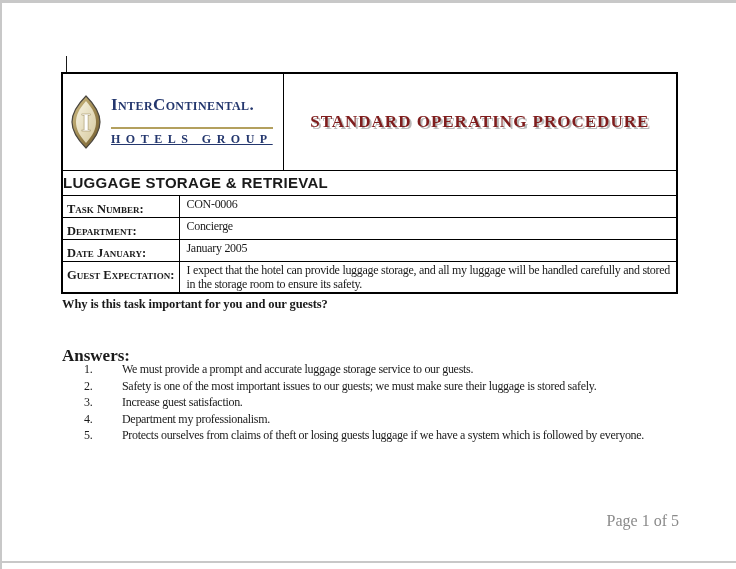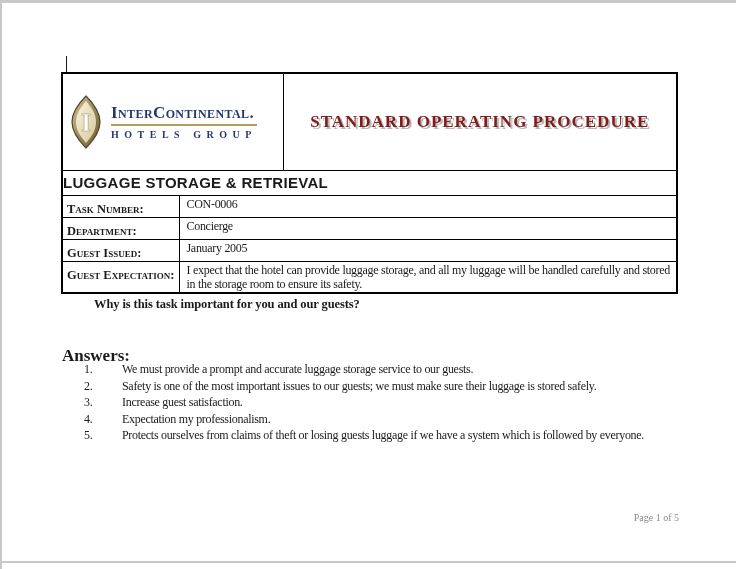--- a/index.html
+++ b/index.html
@@ -15,51 +15,51 @@
   table.sop { position:absolute; left:61px; top:72px; width:615px;
               border-collapse:collapse; table-layout:fixed;
               border:2px solid #000; }
   table.sop td { border:1px solid #000; overflow:hidden; }
 
   
   td.logo-cell { height:97px; padding:4px 2px 4px 7px; vertical-align:middle; }
   .logo-wrap { display:flex; align-items:center; gap:9px; }
   .brand { display:inline-block; }
   .brand-name { font-variant:small-caps; font-weight:700; font-size:17px; letter-spacing:.4px;
-                color:#24376e; border-bottom:2px solid #b3a05e; padding-bottom:2px; line-height:1.05; }
-  .brand-sub  { font-weight:700; font-size:10px; letter-spacing:5.5px; color:#24376e; margin-top:3px; }
+                color:#24376e; border-bottom:2px solid #b3a05e; padding-bottom:13px; line-height:1.05; }
+  .brand-sub  { font-weight:700; font-size:12px; letter-spacing:5.5px; color:#24376e; margin-top:3px;text-decoration:underline; }
 
   td.sop-title-cell { text-align:center; vertical-align:middle; }
   .sop-title { font-weight:700; font-size:17px; letter-spacing:1px; color:#7f1d1d;
                text-shadow:2px 2px 0 #b8b8b8; white-space:nowrap; }
 
   
   td.subject-cell { height:25px; vertical-align:middle; }
   .subject { font-family:"Liberation Sans", sans-serif; font-weight:700; font-size:15px; letter-spacing:.3px; }
 
   
   td.meta-label { padding:6px 2px 1px 4px; font-variant:small-caps; font-weight:700;
                   font-size:12.5px; line-height:14px; vertical-align:top; }
   td.meta-value { padding:1px 6px 1px 7px; font-size:12px; letter-spacing:-0.3px;
                   line-height:14px; vertical-align:top; }
   tr.meta-row td { height:15px; }
   tr.meta-row.tall td { height:29px; }
   td.meta-value.justify { text-align:justify; }
 
   
-  .question      { position:absolute; left:62px; top:297px; font-weight:700; font-size:12.5px; letter-spacing:-0.1px;margin-left:32px; }
+  .question      { position:absolute; left:62px; top:297px; font-weight:700; font-size:12.5px; letter-spacing:-0.1px; }
   .answers-label { position:absolute; left:62px; top:346px; font-weight:700; font-size:17px; }
   .answers { position:absolute; left:84px; top:361px; width:592px; }
   .answer-item { display:flex; line-height:16.5px; font-size:12px; letter-spacing:-0.3px; }
   .answer-num  { width:38px; flex:0 0 38px; }
   .answer-text { flex:1; text-align:justify; }
 
   
   .footer-left  { position:absolute; left:62px;  top:512px; font-size:10.5px; color:#8a8a8a; letter-spacing:-0.2px; }
-  .footer-right { position:absolute; right:57px; top:512px; font-size:10px; color:#8a8a8a; }
+  .footer-right { position:absolute; right:57px; top:512px; font-size:16px; color:#8a8a8a; }
 </style>
 </head>
 <body>
 
 <div class="page">
   <div class="edge-top"></div>
   <div class="edge-left"></div>
   <div class="edge-bottom"></div>
   <div class="cursor-tick"></div>
 
@@ -109,21 +109,21 @@
 
     <tr class="meta-row">
       <td class="meta-label">Task Number:</td>
       <td class="meta-value" colspan="2">CON-0006</td>
     </tr>
     <tr class="meta-row">
       <td class="meta-label">Department:</td>
       <td class="meta-value" colspan="2">Concierge</td>
     </tr>
     <tr class="meta-row">
-      <td class="meta-label">Guest Issued:</td>
+      <td class="meta-label">Date January:</td>
       <td class="meta-value" colspan="2">January 2005</td>
     </tr>
     <tr class="meta-row tall">
       <td class="meta-label">Guest Expectation:</td>
       <td class="meta-value justify" colspan="2">I expect that the hotel can provide luggage storage, and all my luggage will be handled carefully and stored in the storage room to ensure its safety.</td>
     </tr>
   </tbody>
     </table>
 
   <div class="question">Why is this task important for you and our guests?</div>
@@ -137,21 +137,21 @@
     <div class="answer-item">
       <span class="answer-num">2.</span>
       <span class="answer-text">Safety is one of the most important issues to our guests; we must make sure their luggage is stored safely.</span>
     </div>
     <div class="answer-item">
       <span class="answer-num">3.</span>
       <span class="answer-text">Increase guest satisfaction.</span>
     </div>
     <div class="answer-item">
       <span class="answer-num">4.</span>
-      <span class="answer-text">Expectation my professionalism.</span>
+      <span class="answer-text">Department my professionalism.</span>
     </div>
     <div class="answer-item">
       <span class="answer-num">5.</span>
       <span class="answer-text">Protects ourselves from claims of theft or losing guests luggage if we have a system which is followed by everyone.</span>
     </div>
   </div>
 
   <div class="footer-right">Page 1 of 5</div>
 </div>
 

